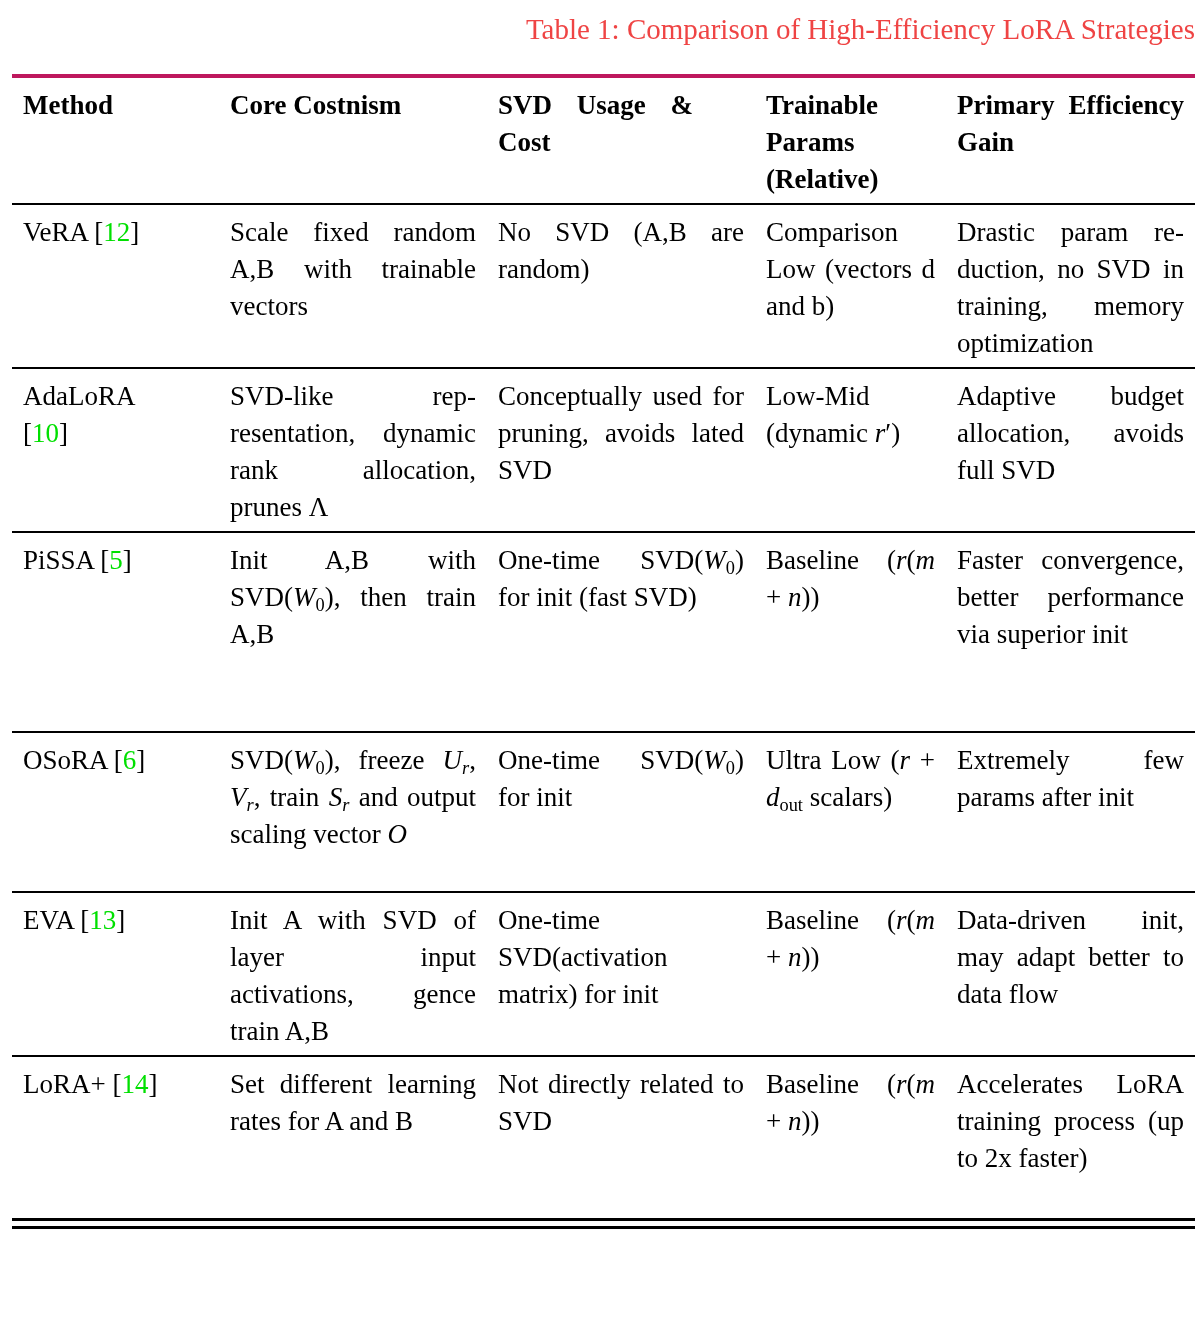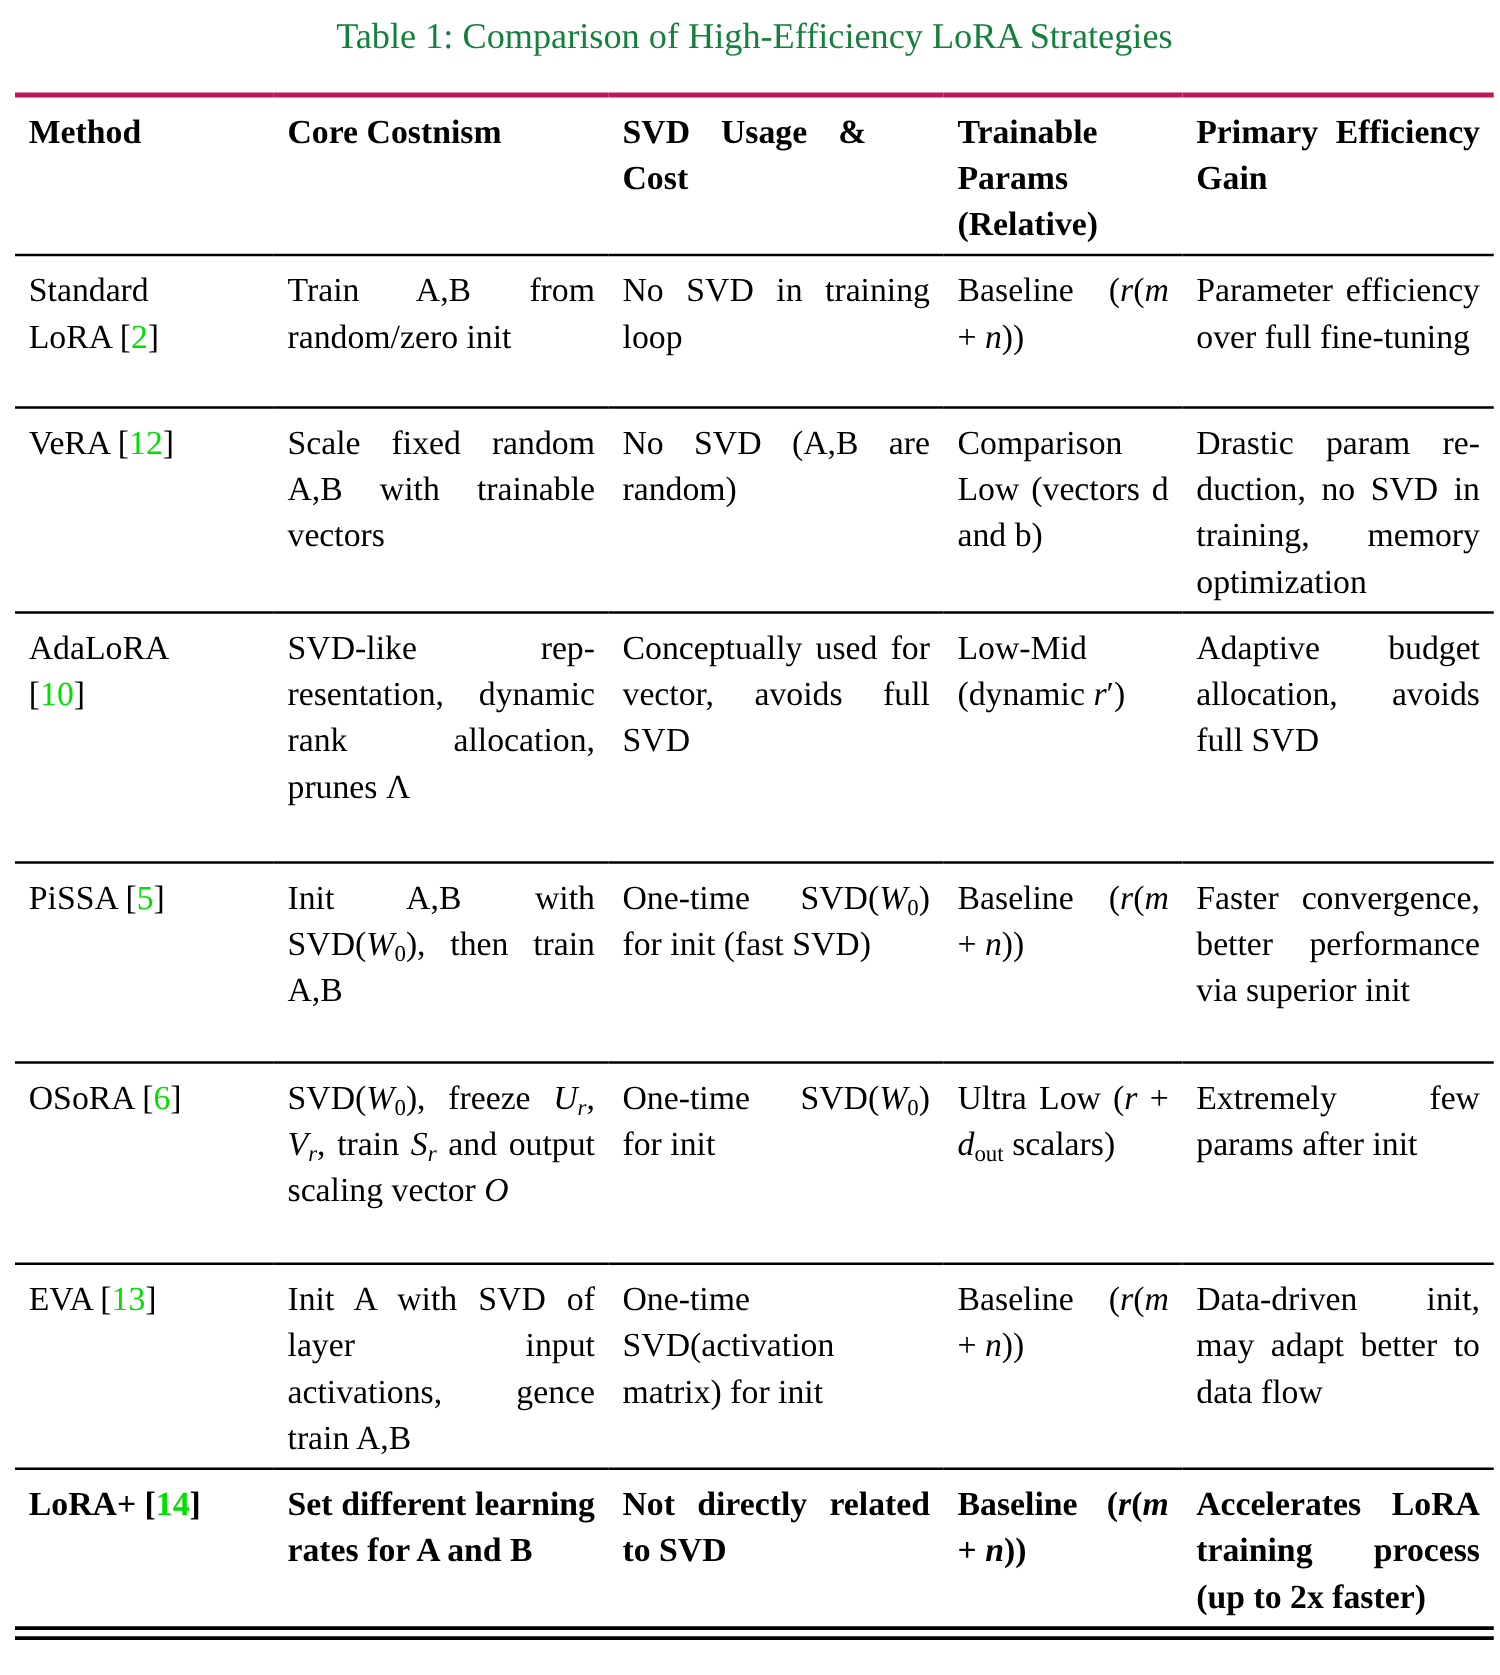--- a/index.html
+++ b/index.html
@@ -4,21 +4,21 @@
 <style>
   html,body{margin:0;padding:0;background:#fff;}
   body{
     width:1200px;height:1340px;
     font-family:"Liberation Serif", "DejaVu Serif", serif;
     color:#000;
   }
   .page{position:relative;width:1200px;height:1340px;overflow:hidden;background:#fff;}
   .caption{
     position:absolute;left:12px;top:12px;width:1183px;
-    text-align:center;font-size:29px;line-height:34px;color:#15803d;
+    text-align:right;font-size:29px;line-height:34px;color:#ef4444;
   }
   .tablewrap{position:absolute;left:12px;top:74px;width:1183px;}
   table{
     border-collapse:collapse;table-layout:fixed;width:1183px;
     border-top:4px solid #be185d;
   }
   col.w0{width:207px;} col.w1{width:268px;} col.w2{width:268px;}
   col.w3{width:191px;} col.w4{width:249px;}
   th,td{
     vertical-align:top;text-align:justify;
@@ -77,37 +77,30 @@
             <th class="c3">
               <span class="hd">Trainable Params (Relative)</span>
             </th>
             <th class="c4">
               <span class="hd">Primary Effi­ciency Gain</span>
             </th>
           </tr>
       </thead>
       <tbody>
           <tr>
-            <td class="c0">Standard LoRA [<span class="cite">2</span>]</td>
-            <td class="c1">Train A,B from random/zero init</td>
-            <td class="c2">No SVD in train­ing loop</td>
-            <td class="c3">Baseline (<i>r</i>(<i>m</i> + <i>n</i>))</td>
-            <td class="c4">Parameter effi­ciency over full fine-tuning</td>
-          </tr>
-          <tr>
             <td class="c0">VeRA [<span class="cite">12</span>]</td>
             <td class="c1">Scale fixed ran­dom A,B with trainable vectors</td>
             <td class="c2">No SVD (A,B are random)</td>
             <td class="c3">Comparison Low (vec­tors d and b)</td>
             <td class="c4">Drastic param re­duction, no SVD in training, mem­ory optimization</td>
           </tr>
           <tr>
             <td class="c0">AdaLoRA [<span class="cite">10</span>]</td>
             <td class="c1">SVD-like rep­resentation, dynamic rank allocation, prunes Λ</td>
-            <td class="c2">Conceptually used for vector, avoids full SVD</td>
+            <td class="c2">Conceptually used for pruning, avoids lated SVD</td>
             <td class="c3">Low-Mid (dynamic <i>r</i>′)</td>
             <td class="c4">Adaptive budget allocation, avoids full SVD</td>
           </tr>
           <tr>
             <td class="c0">PiSSA [<span class="cite">5</span>]</td>
             <td class="c1">Init A,B with SVD(<i>W</i><sub>0</sub>), then train A,B</td>
             <td class="c2">One-time SVD(<i>W</i><sub>0</sub>) for init (fast SVD)</td>
             <td class="c3">Baseline (<i>r</i>(<i>m</i> + <i>n</i>))</td>
             <td class="c4">Faster conver­gence, better performance via superior init</td>
           </tr>

